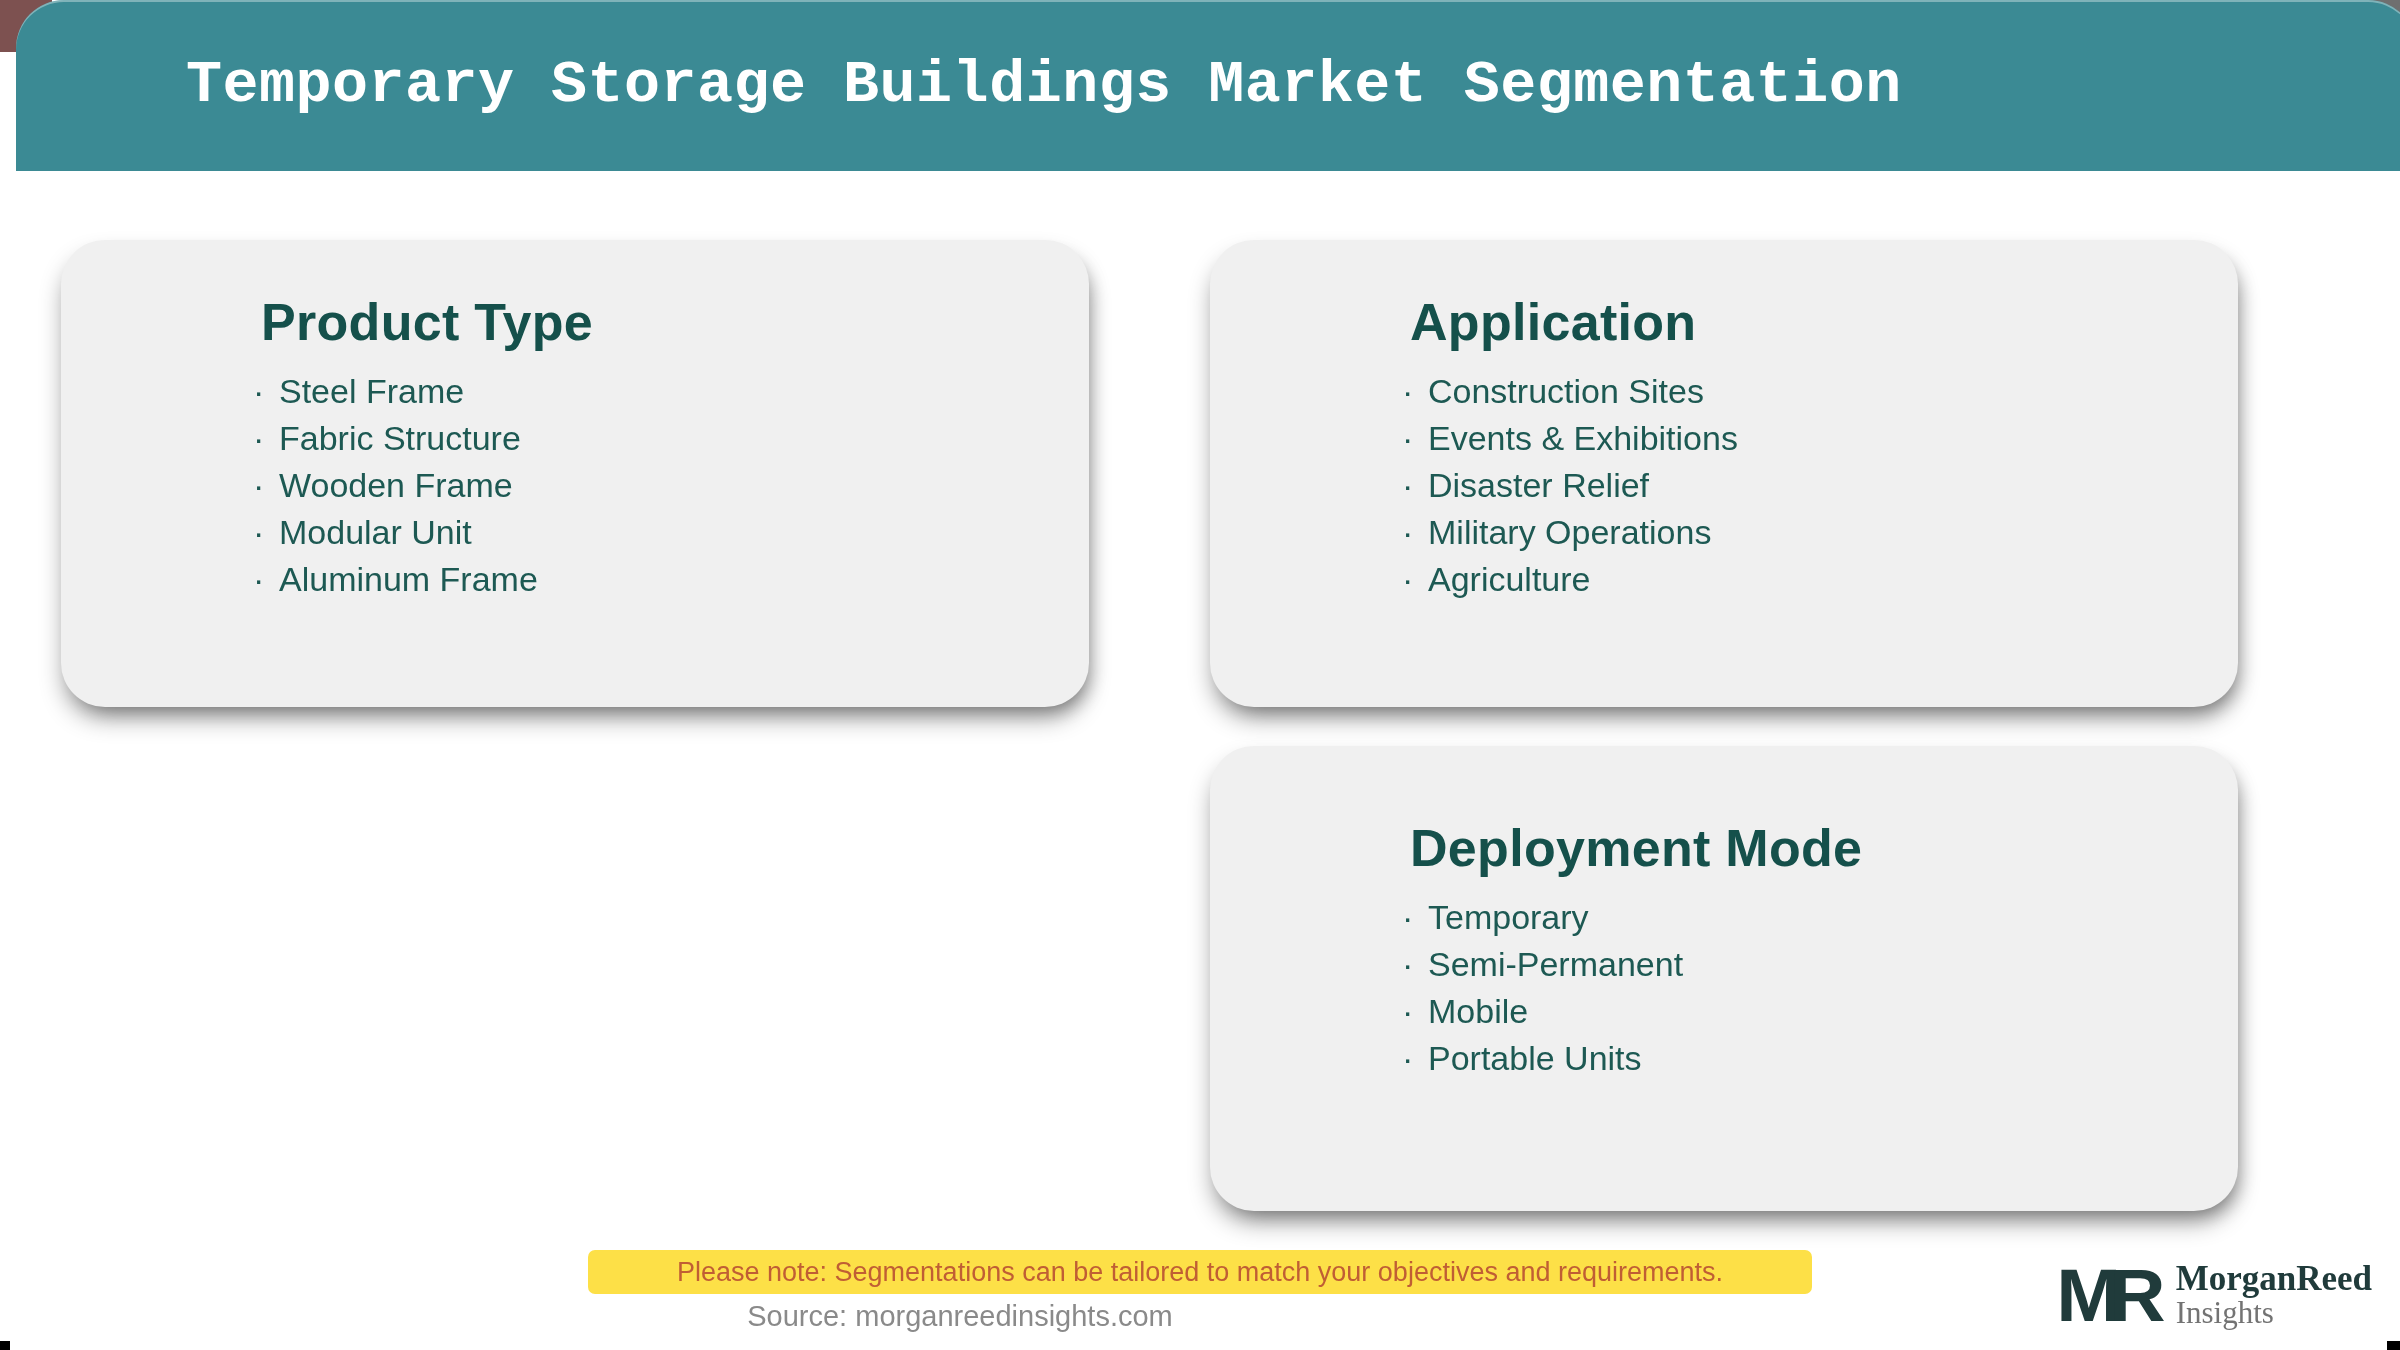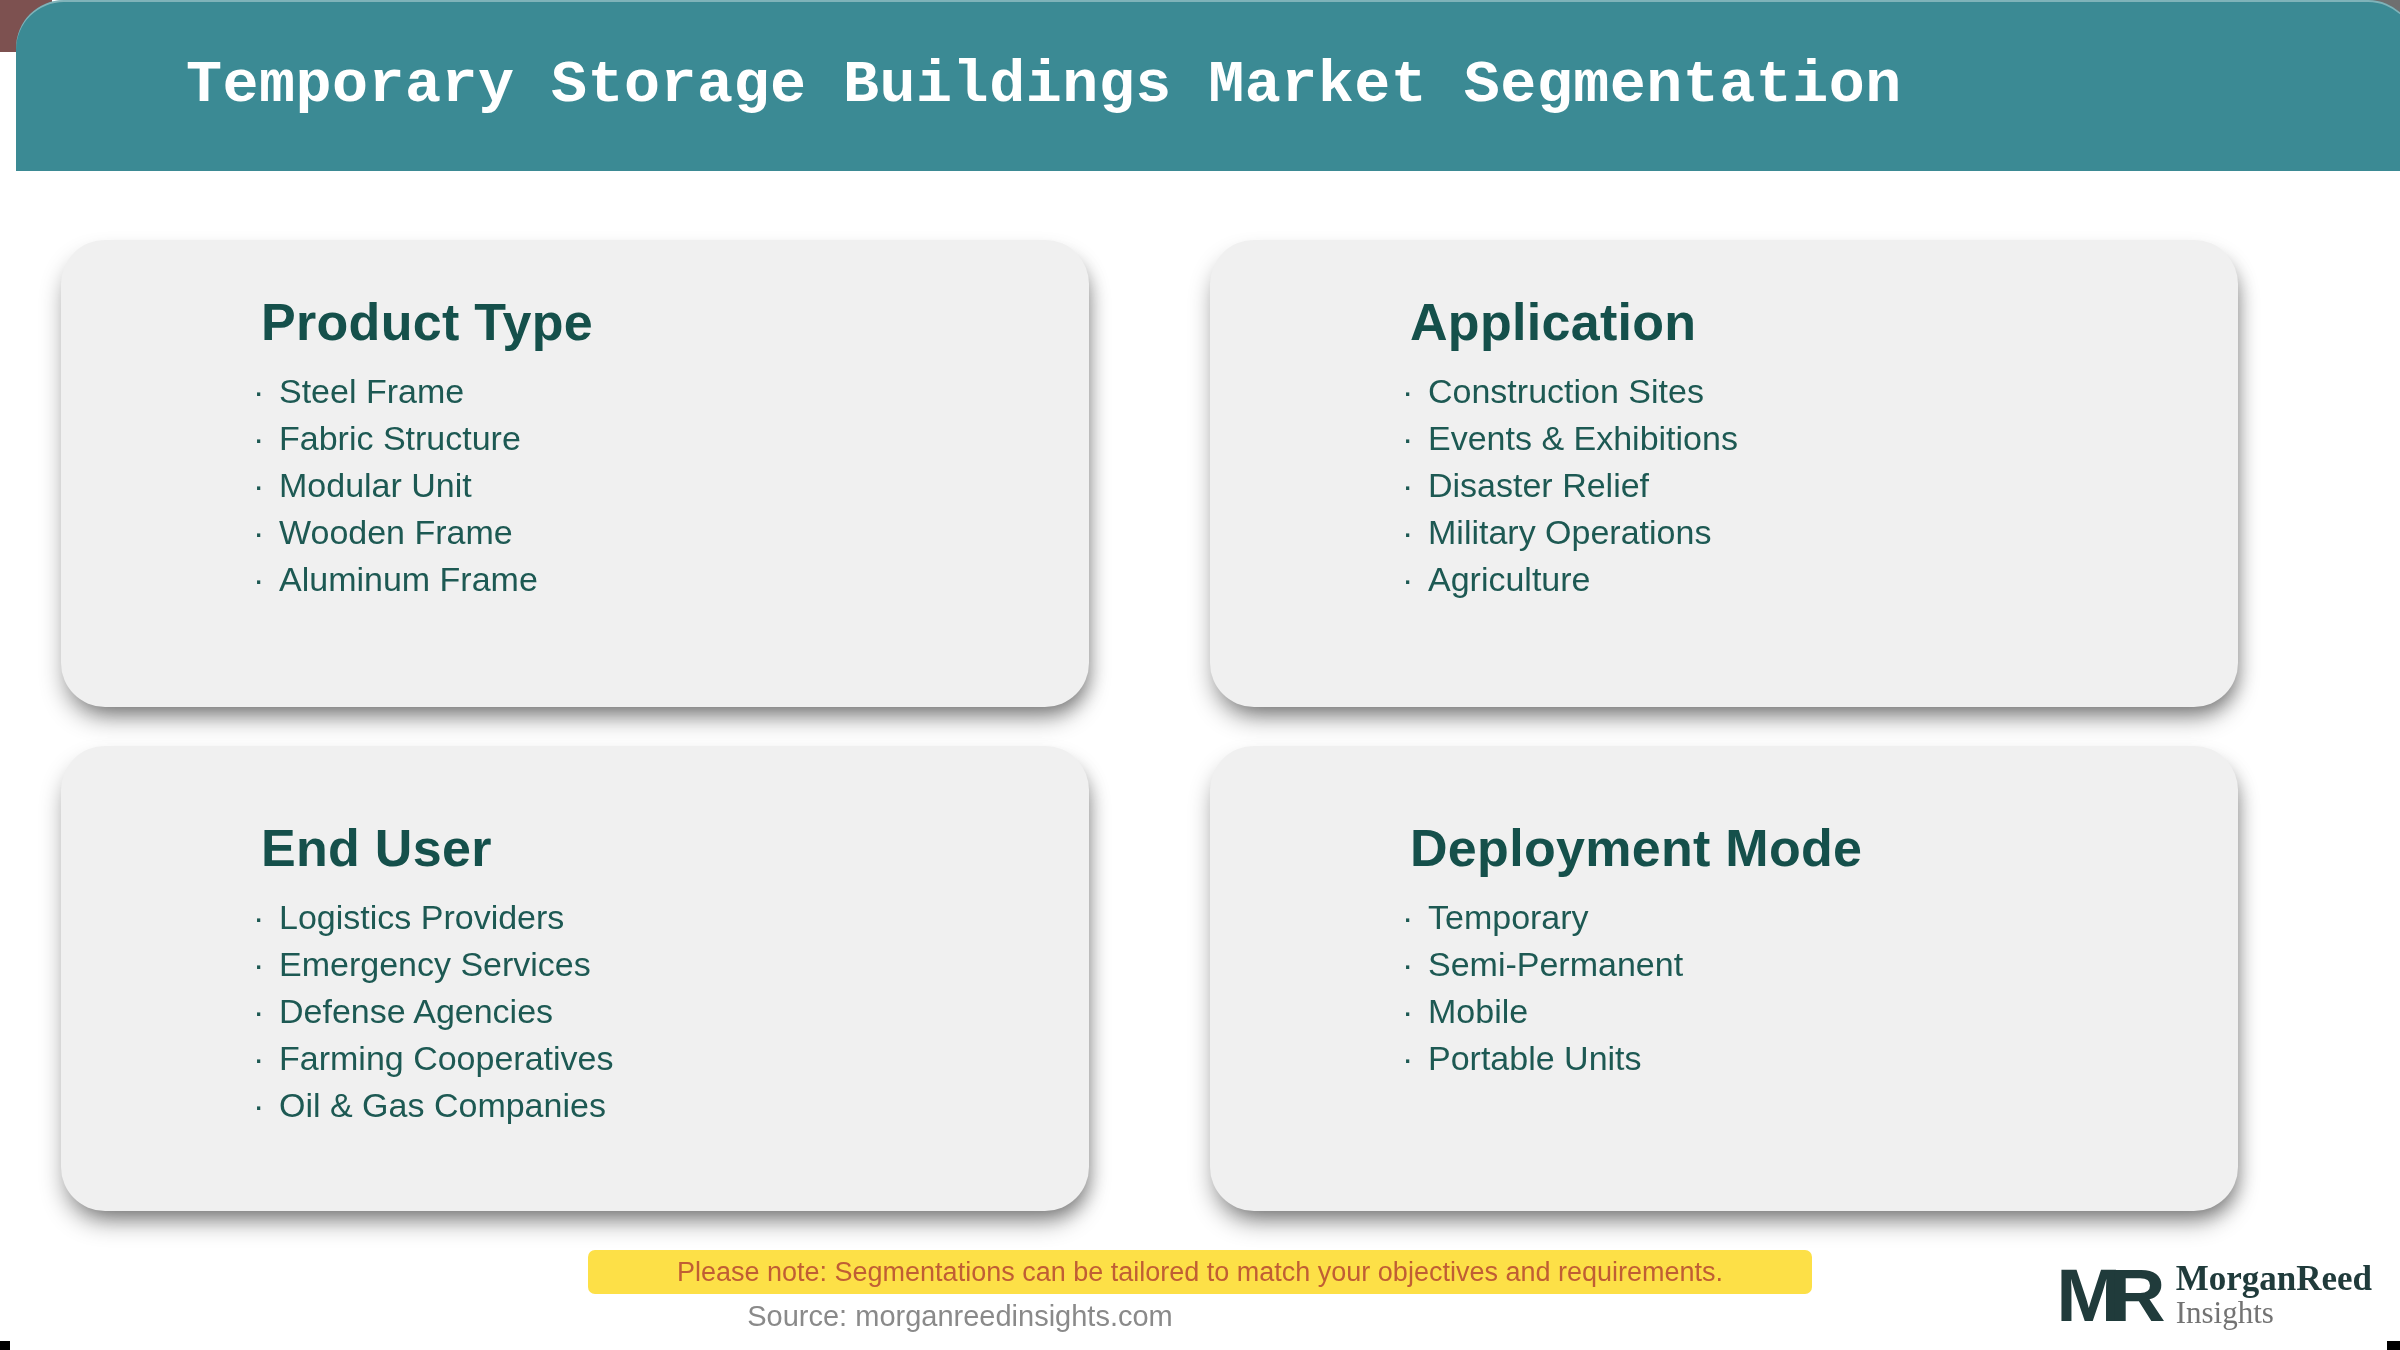--- a/index.html
+++ b/index.html
@@ -188,52 +188,40 @@
   <div class="header">
     <div class="title">Temporary Storage Buildings Market Segmentation</div>
   </div>
 
   <div class="card pos-0">
     <div class="card-inner">
       <h2 class="card-title">Product Type</h2>
       <ul>
           <li>Steel Frame</li>
           <li>Fabric Structure</li>
+          <li>Wooden Frame</li>
           <li>Modular Unit</li>
-          <li>Wooden Frame</li>
           <li>Aluminum Frame</li>
         </ul>
     </div>
   </div>
 
   <div class="card pos-1">
     <div class="card-inner">
       <h2 class="card-title">Application</h2>
       <ul>
           <li>Construction Sites</li>
           <li>Events &amp; Exhibitions</li>
           <li>Disaster Relief</li>
           <li>Military Operations</li>
           <li>Agriculture</li>
         </ul>
     </div>
   </div>
 
-  <div class="card pos-2">
-    <div class="card-inner">
-      <h2 class="card-title">End User</h2>
-      <ul>
-          <li>Logistics Providers</li>
-          <li>Emergency Services</li>
-          <li>Defense Agencies</li>
-          <li>Farming Cooperatives</li>
-          <li>Oil &amp; Gas Companies</li>
-        </ul>
-    </div>
-  </div>
 
   <div class="card pos-3">
     <div class="card-inner">
       <h2 class="card-title">Deployment Mode</h2>
       <ul>
           <li>Temporary</li>
           <li>Semi-Permanent</li>
           <li>Mobile</li>
           <li>Portable Units</li>
         </ul>

